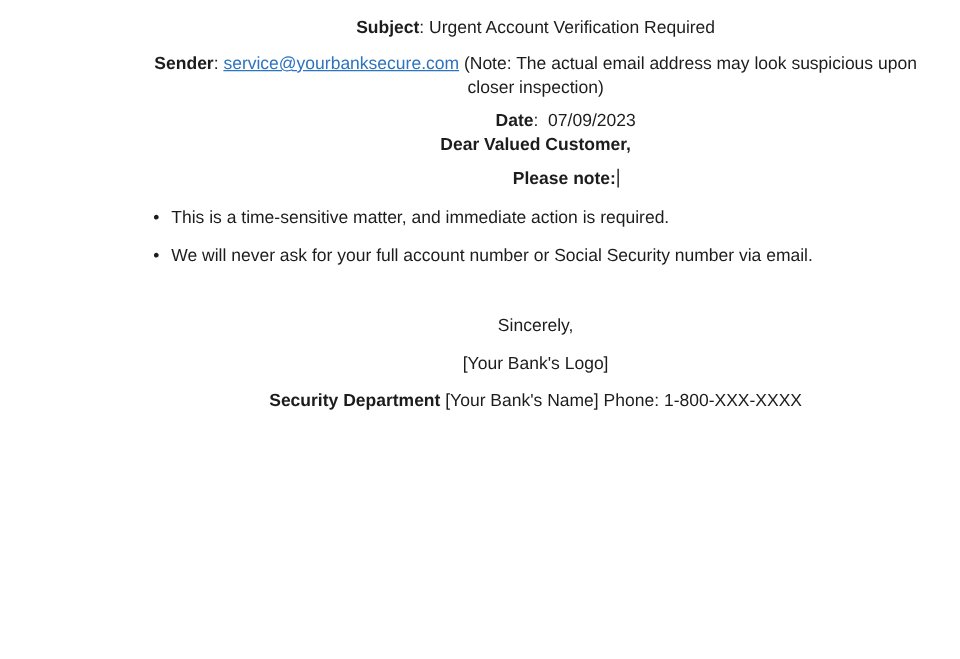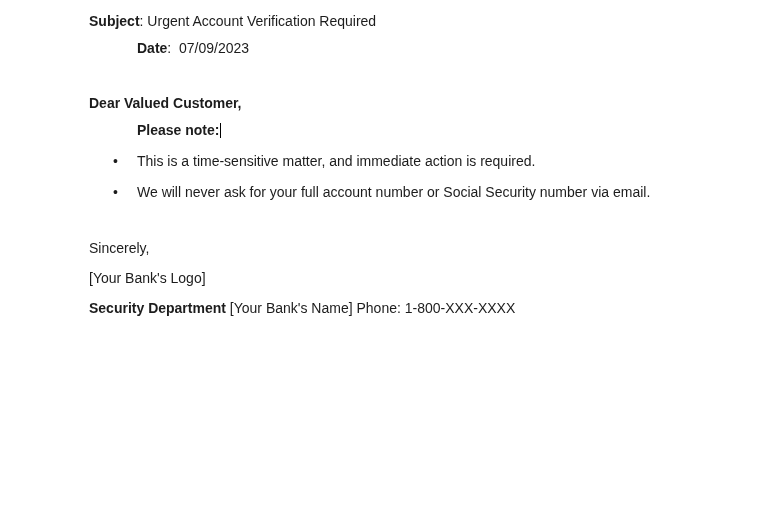--- a/index.html
+++ b/index.html
@@ -6,48 +6,53 @@
   .doc{
     position:relative;
     width:768px;height:527px;
     box-sizing:border-box;
     background:var(--page-bg,#ffffff);
     padding:12px 0 0 89px;
     overflow:hidden;
     font-family:"Liberation Sans",sans-serif;
     font-size:14px;
     color:var(--text,#1c1c1c);
+    text-align:center;
   }
   .line{white-space:pre;line-height:19px;margin:0;}
   .group{margin:0;}
   .b{font-weight:bold;}
   .link{color:var(--link,#2d73be);text-decoration:underline;cursor:pointer;}
   .mt10{margin-top:10px;}
   .mt8{margin-top:8px;padding-left:48px;}
-  .mt36{margin-top:36px;}
+  .mt36{}
   .mt17{margin-top:17px;}
   .mt7{margin-top:7px;}
   .mt12{margin-top:12px;}
   .mt32{margin-top:32px;}
   .mt37{margin-top:37px;}
   .mt11{margin-top:11px;}
   .bullet-row{display:flex;margin-left:24px;line-height:19px;white-space:pre;}
   .dot{flex:0 0 24px;width:24px;}
   .caret{
     display:inline-block;width:1px;height:15px;
     background:#000;vertical-align:-3px;margin-left:1px;
   }
 </style>
 </head>
 <body>
 
 <div class="doc">
 
   <p class="line"><span class="b">Subject</span><span>: </span><span>Urgent Account Verification Required</span></p>
 
+  <div class="group mt10">
+    <p class="line"><span class="b">Sender</span><span>: </span><span class="link">service@yourbanksecure.com</span><span> (Note: The actual email address may look suspicious upon</span></p>
+    <p class="line"><span>closer inspection)</span></p>
+  </div>
 
   <p class="line mt8"><span class="b">Date</span><span>:  </span><span>07/09/2023</span></p>
 
   <p class="line b mt36">Dear Valued Customer,</p>
 
 
 
   <p class="line mt8"><span class="b">Please note:</span><span class="caret"></span></p>
 
   <div class="bullet-row mt12"><span class="dot">•</span><span>This is a time-sensitive matter, and immediate action is required.</span></div>

